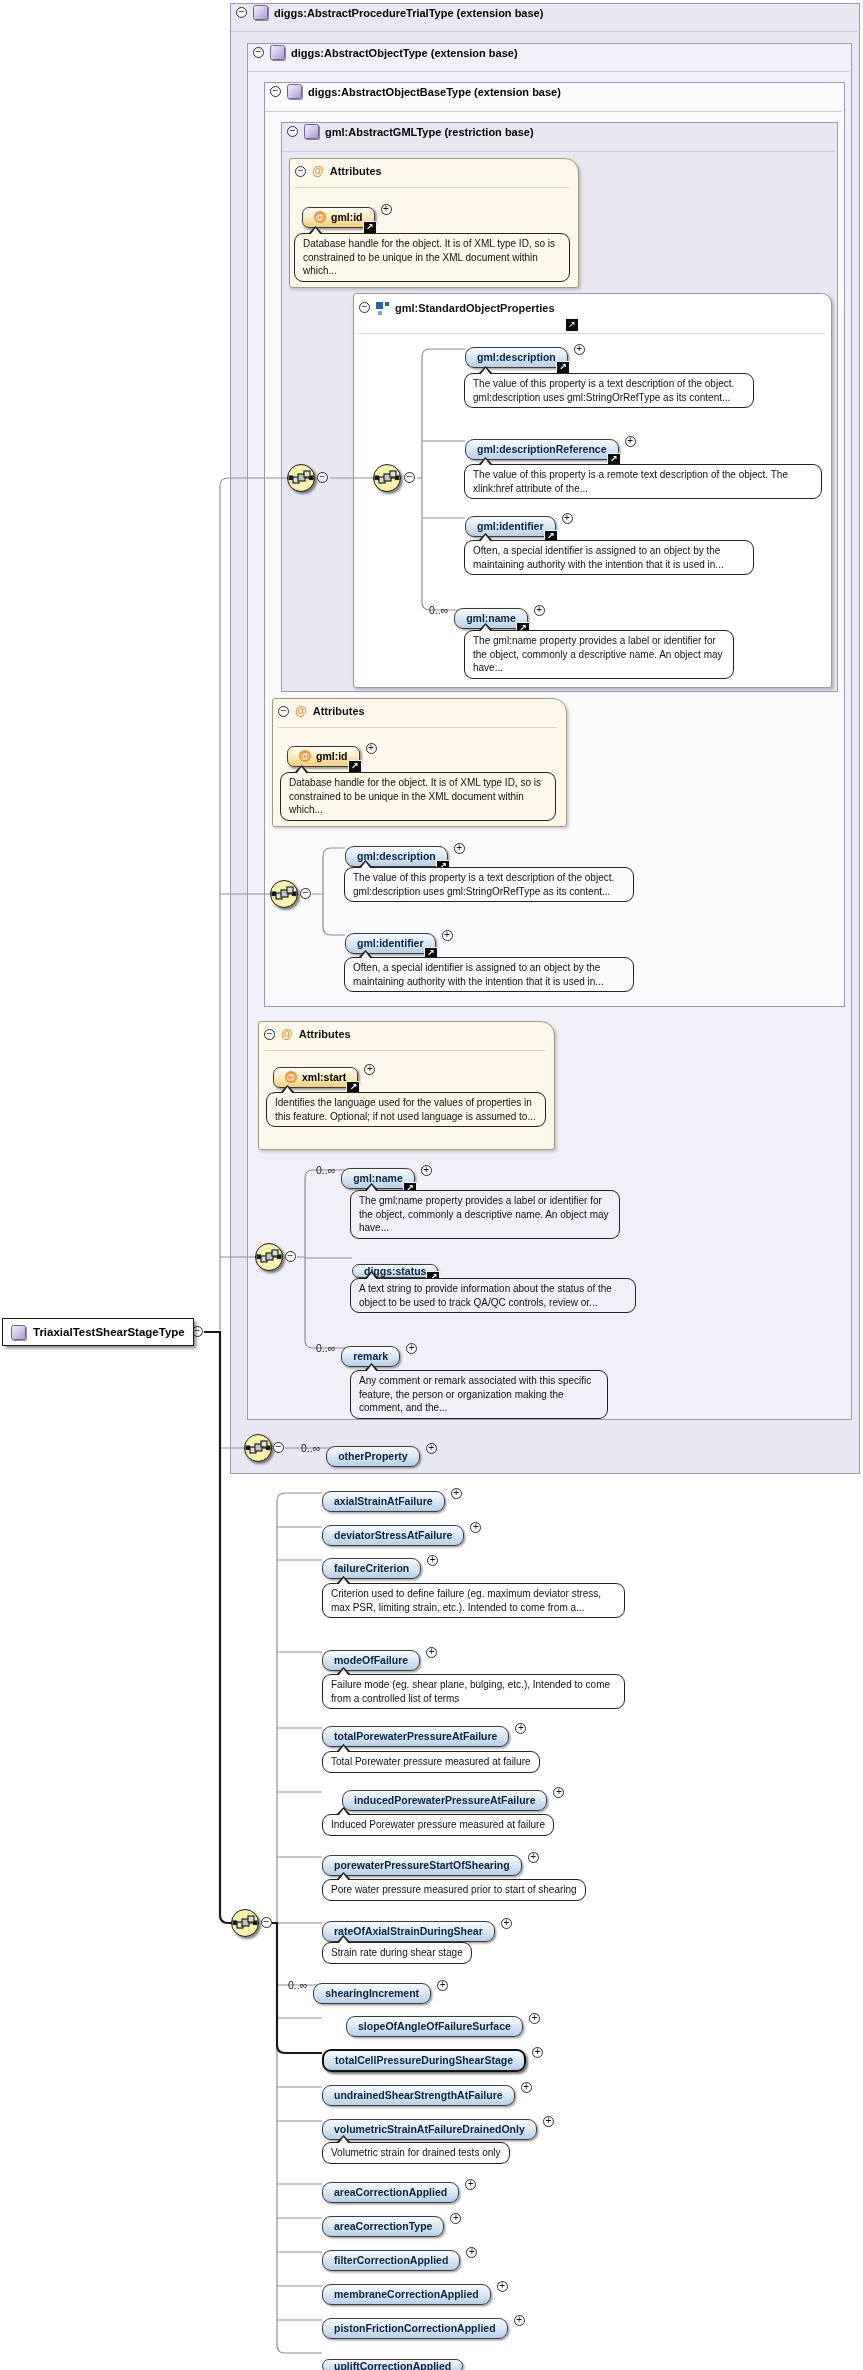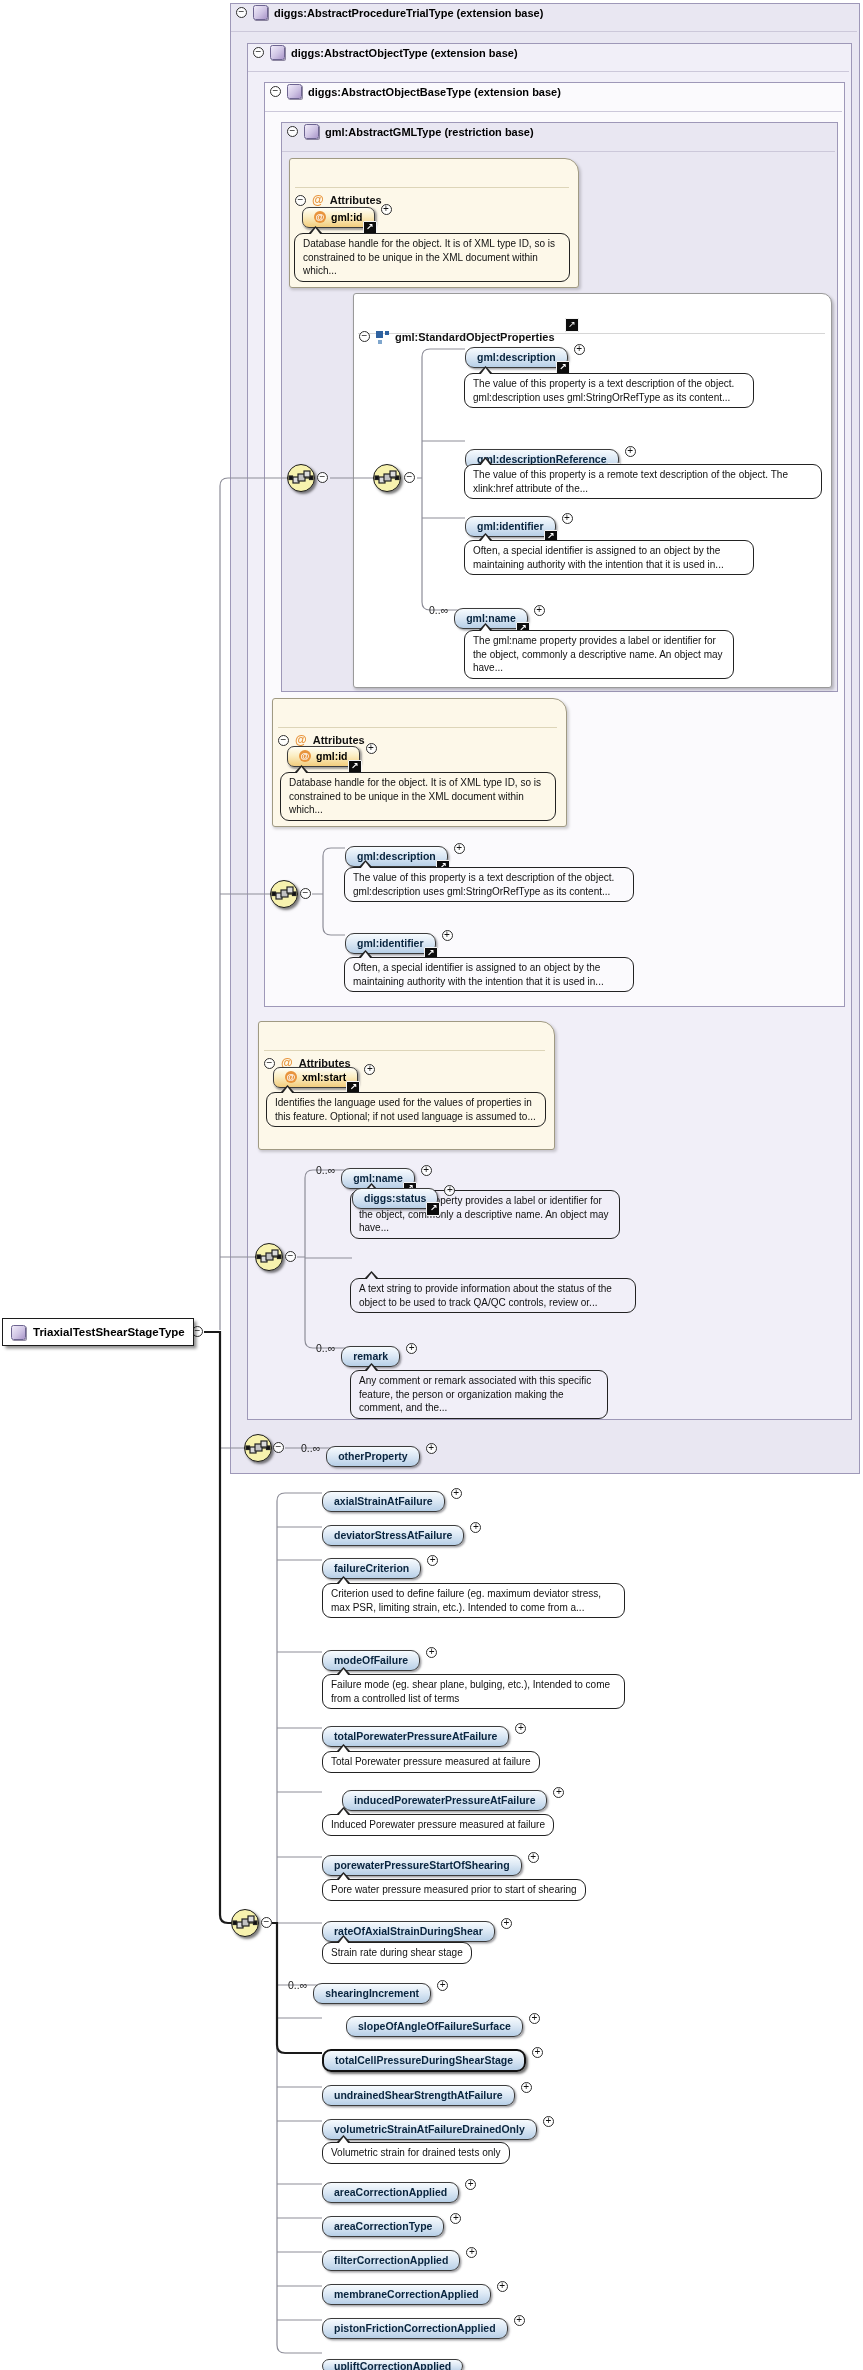--- a/index.html
+++ b/index.html
@@ -9,21 +9,21 @@
   .tbox{position:absolute;border:1px solid #9e98b8;}
   .hsep{position:absolute;height:1px;background:#ccc8da;}
   .asep{position:absolute;height:1px;background:#ddd5b8;}
 
   
   .abox{position:absolute;background:#fdf8e9;border:1px solid #a09a83;border-radius:3px 14px 3px 3px;box-shadow:1.5px 2px 3px rgba(0,0,0,.18);}
   
   .wbox{position:absolute;background:#ffffff;border:1px solid #9a9a9a;border-radius:3px 10px 3px 3px;box-shadow:1.5px 2px 3px rgba(0,0,0,.22);}
 
   .type-header{position:absolute;display:flex;align-items:center;gap:6px;font-size:11px;font-weight:bold;color:#000;white-space:nowrap;}
-  .attr-header{position:absolute;display:flex;align-items:center;gap:6px;font-size:11px;font-weight:bold;color:#111;white-space:nowrap;margin-top:29px;}
+  .attr-header{position:absolute;display:flex;align-items:center;gap:6px;font-size:11px;font-weight:bold;color:#111;white-space:nowrap;}
   .at-glyph{color:#e8943c;font-weight:bold;font-size:12px;}
   .at-glyph::before{content:"@";}
 
   .tgl{display:inline-block;width:11px;height:11px;min-width:11px;border:1px solid #2e2e2e;border-radius:50%;background:rgba(255,255,255,.9);font-size:10px;line-height:10px;text-align:center;color:#111;font-weight:normal;box-sizing:border-box;}
   .minus::before{content:"\2212";position:relative;top:-1px;}
   .plus::before{content:"+";position:relative;top:-1px;}
   .tgl.abs{position:absolute;}
 
   .typeicon{display:inline-block;width:13px;height:13px;min-width:13px;border:1px solid #6d6490;border-radius:2.5px;background:linear-gradient(135deg,#f1ecfa 0%,#cfc4e4 55%,#a995c9 100%);box-shadow:1px 1px 0 rgba(60,50,90,.55);}
 
@@ -171,21 +171,21 @@
 
   <div class="row" style="left:465px;top:339px;">
     <span class="pill">
         <span>gml:description</span>
         <span class="link-icon"></span>
       </span>
     <span class="tgl plus"></span>
   </div>
   <div class="callout" style="left:464px;top:373px;width:272px;--cbg:#fff;">The value of this property is a text description of the object. gml:description uses gml:StringOrRefType as its content...</div>
 
-  <div class="row" style="left:465px;top:441px;">
+  <div class="row" style="left:465px;top:431px;">
     <span class="pill">
         <span>gml:descriptionReference</span>
         <span class="link-icon"></span>
       </span>
     <span class="tgl plus"></span>
   </div>
   <div class="callout" style="left:464px;top:464px;width:340px;--cbg:#fff;">The value of this property is a remote text description of the object. The xlink:href attribute of the...</div>
 
   <div class="row" style="left:465px;top:508px;">
     <span class="pill">
@@ -257,21 +257,21 @@
   <div class="row" style="left:316px;top:1160px;">
     <span class="occ">0..∞</span>
     <span class="pill">
         <span>gml:name</span>
         <span class="link-icon"></span>
       </span>
     <span class="tgl plus"></span>
   </div>
   <div class="callout" style="left:350px;top:1190px;width:252px;--cbg:#f1eff8;">The gml:name property provides a label or identifier for the object, commonly a descriptive name. An object may have...</div>
 
-  <div class="row" style="left:352px;top:1180px;">
+  <div class="row" style="left:352px;top:1248px;flex-direction:column;">
     <span class="pill">
         <span>diggs:status</span>
         <span class="link-icon"></span>
       </span>
     <span class="tgl plus"></span>
   </div>
   <div class="callout" style="left:350px;top:1278px;width:268px;--cbg:#f1eff8;">A text string to provide information about the status of the object to be used to track QA/QC controls, review or...</div>
 
   <div class="row" style="left:316px;top:1338px;">
     <span class="occ">0..∞</span>

